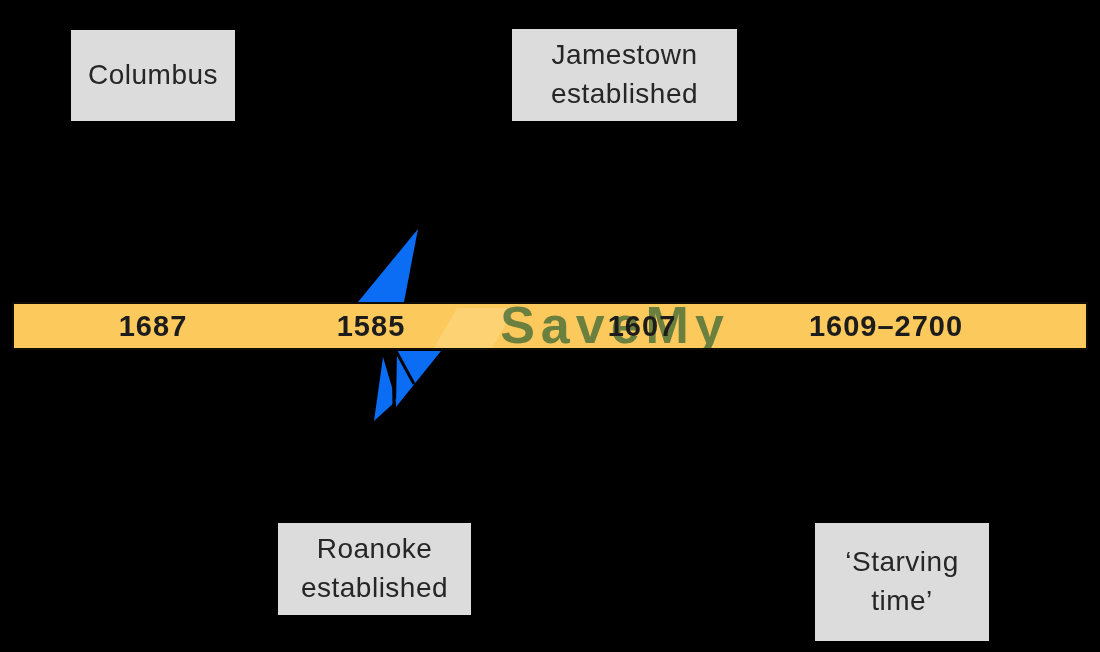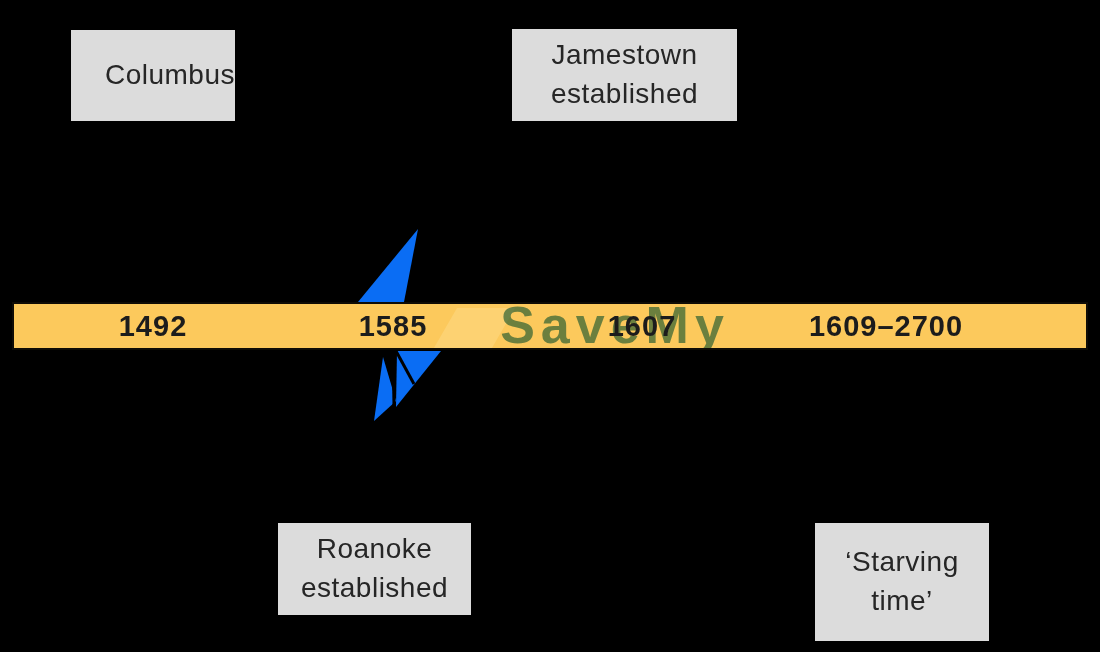--- a/index.html
+++ b/index.html
@@ -24,21 +24,21 @@
     justify-content: center;
     text-align: center;
   }
   .event-label {
     font-size: 28px;
     line-height: 1.38;
     color: #262626;
     letter-spacing: 0.5px;
     white-space: pre-line;
   }
-  .box-columbus  { left: 71px;  top: 30px;  width: 164px; height: 91px; justify-content: flex-end; }
+  .box-columbus  { left: 71px;  top: 30px;  width: 164px; height: 91px; }
   .box-jamestown { left: 512px; top: 29px;  width: 225px; height: 92px; }
   .box-roanoke   { left: 278px; top: 523px; width: 193px; height: 92px; }
   .box-starving  { left: 815px; top: 523px; width: 174px; height: 118px; }
 
   
   .ship-svg {
     position: absolute;
     left: 350px;
     top: 222px;
     width: 95px;
@@ -61,21 +61,21 @@
     position: absolute;
     top: 50%;
     transform: translate(-50%, -50%);
     font-size: 29px;
     font-weight: bold;
     color: #1C1C1C;
     letter-spacing: 1px;
     white-space: nowrap;
   }
   .year-0 { left: 139px; }
-  .year-1 { left: 379px; text-align: right; }
+  .year-1 { left: 357px; text-align: right; }
   .year-2 { left: 610px; margin-left: 18px; }
   .year-3 { left: 872px; }
 
   
   .watermark-text {
     position: absolute;
     left: 601px;
     top: -9px;
     transform: translateX(-50%);
     font-size: 52px;
@@ -117,21 +117,21 @@
     <polygon points="397,351 441,351 396,407" fill="#0A6DF4"></polygon>
     <polygon points="383,357 374,421 396,401" fill="#0A6DF4"></polygon>
     <line x1="393" y1="350" x2="394" y2="406" stroke="#000000" stroke-width="3"></line>
     <line x1="396" y1="351" x2="414" y2="384" stroke="#000000" stroke-width="3"></line>
   </svg>
 
   <div class="timeline-bar">
     <span class="watermark-bolt"></span>
     <span class="watermark-text">SaveMy</span>
 
-    <span class="year-label year-0">1492</span>
+    <span class="year-label year-0">1687</span>
     <span class="year-label year-1">1585</span>
     <span class="year-label year-2">1607</span>
     <span class="year-label year-3">1609–2700</span>
   </div>
 
   <div class="event-box box-roanoke">
     <span class="event-label">Roanoke
 established</span>
   </div>
 

